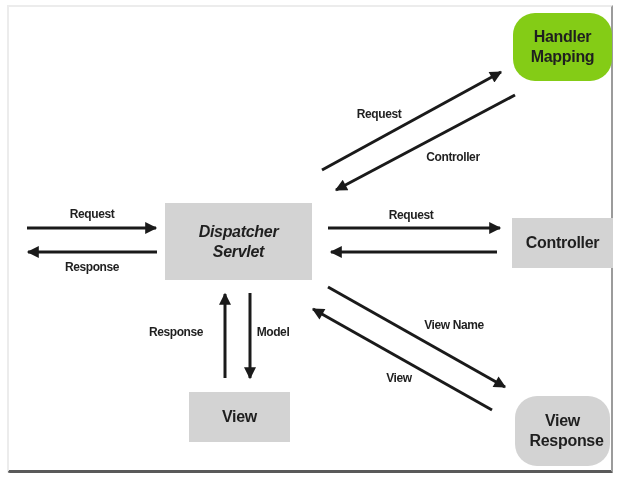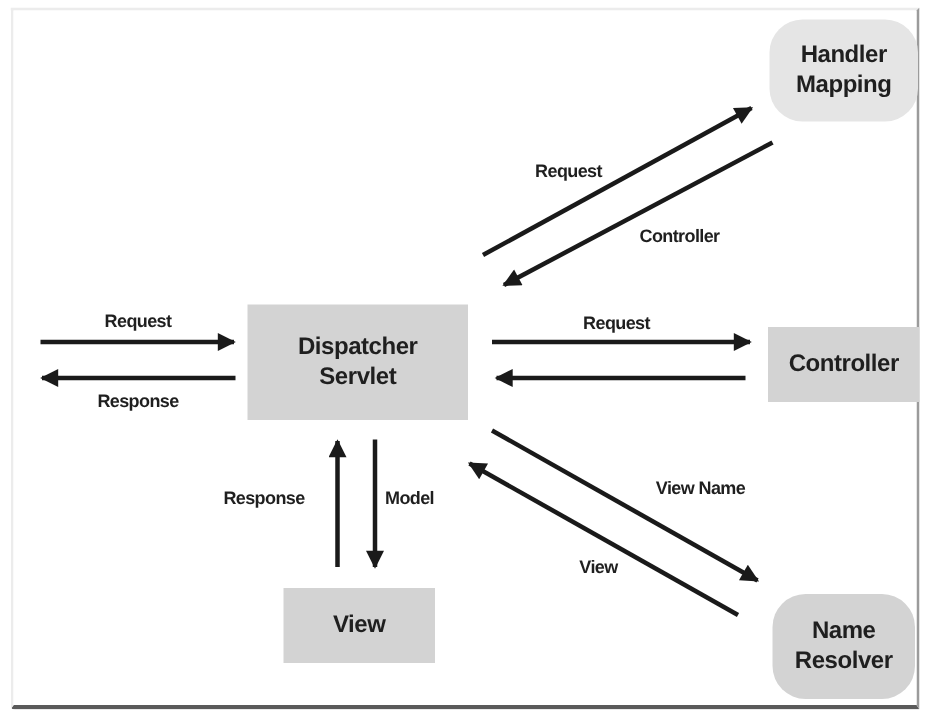--- a/index.html
+++ b/index.html
@@ -55,32 +55,32 @@
   .edge-label {
     position: absolute;
     transform: translate(-50%, -50%);
     font-weight: bold;
     font-size: 12px;
     letter-spacing: -0.4px;
     white-space: nowrap;
     color: #1f1f1f;
   }
   #box-handler-mapping   { left: 513px; top: 13px;  width: 99px;  height: 68px; }
-  #box-dispatcher        { left: 165px; top: 203px; width: 147px; height: 77px; }
+  #box-dispatcher        { left: 165px; top: 203px; width: 147px; height: 77px; font-style: italic; }
   #box-controller        { left: 512px; top: 218px; width: 101px; height: 50px; }
   #box-view              { left: 189px; top: 392px; width: 101px; height: 50px; }
   #box-view-resolver     { left: 515px; top: 396px; width: 95px;  height: 70px; }
 
   #lbl-left-request      { left: 92px;  top: 214px; }
   #lbl-left-response     { left: 92px;  top: 267px; }
   #lbl-hm-request        { left: 379px; top: 114px; }
   #lbl-hm-controller     { left: 453px; top: 157px; }
   #lbl-ctrl-request      { left: 411px; top: 215px; }
   #lbl-ctrl-modelandview { left: 410px; top: 267px; }
-  #lbl-vr-viewname       { left: 467px; top: 325px; }
+  #lbl-vr-viewname       { left: 454px; top: 325px; }
   #lbl-vr-view           { left: 399px; top: 378px; }
   #lbl-view-response     { left: 176px; top: 332px; }
   #lbl-view-model        { left: 273px; top: 332px; text-align: right; }
 </style>
 </head>
 <body>
 
 <div id="canvas">
 
   <div id="page-frame"></div>
@@ -98,38 +98,38 @@
       <line x1="515" y1="95" x2="336" y2="190" marker-end="url(#ah)"></line>
       <line x1="328" y1="228" x2="500" y2="228" marker-end="url(#ah)"></line>
       <line x1="497" y1="252" x2="331" y2="252" marker-end="url(#ah)"></line>
       <line x1="328" y1="287" x2="505" y2="387" marker-end="url(#ah)"></line>
       <line x1="492" y1="410" x2="313" y2="309" marker-end="url(#ah)"></line>
       <line x1="225" y1="378" x2="225" y2="294" marker-end="url(#ah)"></line>
       <line x1="250" y1="293" x2="250" y2="378" marker-end="url(#ah)"></line>
     </g>
   </svg>
 
-  <div class="node node-round" id="box-handler-mapping" style="background:#e5e5e5">
+  <div class="node node-round" id="box-handler-mapping" style="background:#84cc16">
     <span>Handler Mapping</span>
   </div>
 
   <div class="node node-rect" id="box-dispatcher" style="background:#d3d3d3">
     <span style="display:inline-block;max-width:90px">Dispatcher Servlet</span>
   </div>
 
   <div class="node node-rect" id="box-controller" style="background:#d3d3d3">
     <span>Controller</span>
   </div>
 
   <div class="node node-rect" id="box-view" style="background:#d3d3d3">
     <span>View</span>
   </div>
 
   <div class="node node-round" id="box-view-resolver" style="background:#d3d3d3">
-    <span style="display:inline-block;max-width:66px">Name Resolver</span>
+    <span style="display:inline-block;max-width:66px">View Response</span>
   </div>
 
   <span class="edge-label" id="lbl-left-request">Request</span>
   <span class="edge-label" id="lbl-left-response">Response</span>
   <span class="edge-label" id="lbl-hm-request">Request</span>
   <span class="edge-label" id="lbl-hm-controller">Controller</span>
   <span class="edge-label" id="lbl-ctrl-request">Request</span>
   <span class="edge-label" id="lbl-vr-viewname">View Name</span>
   <span class="edge-label" id="lbl-vr-view">View</span>
   <span class="edge-label" id="lbl-view-response">Response</span>

